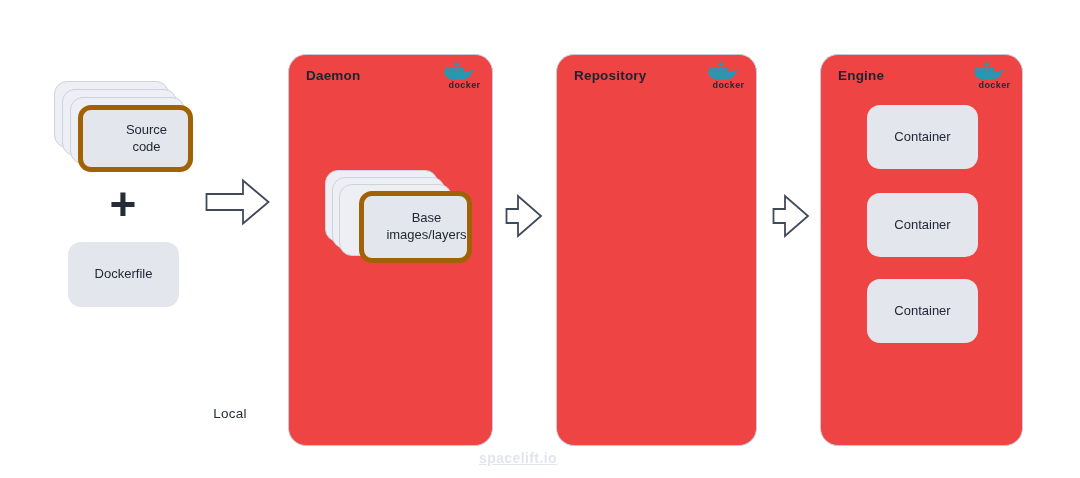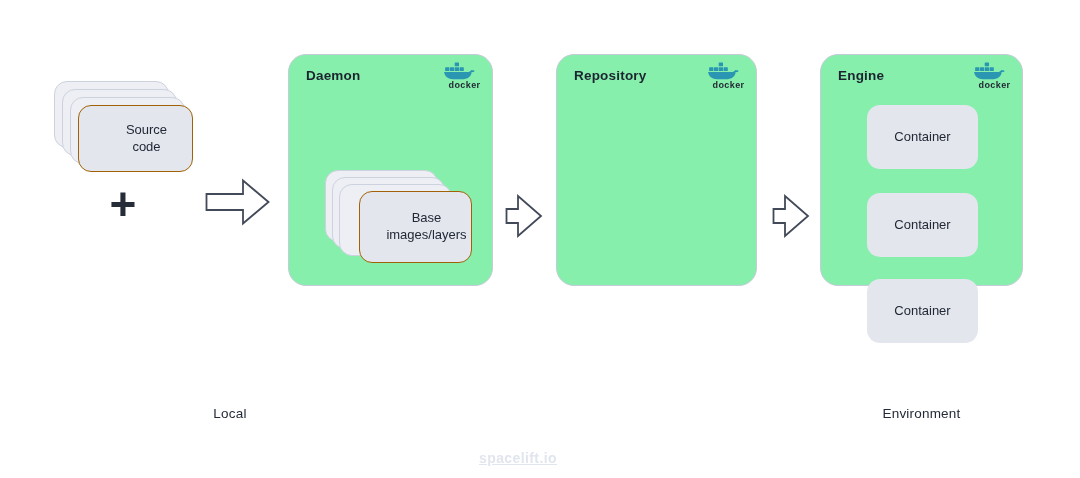--- a/index.html
+++ b/index.html
@@ -2,42 +2,42 @@
 <html><head>
 <meta charset="utf-8">
 <style>
   html,body{margin:0;padding:0;background:#ffffff;}
   .stage{
     position:relative;width:1080px;height:478px;background:#ffffff;
     font-family:"Liberation Sans",sans-serif;overflow:hidden;color:#212936;
   }
   
   .panel{
-    position:absolute;top:54px;height:232px;background:#86efac;
+    position:absolute;top:54px;height:392px;background:#ef4444;
     border:1px solid #c5cbd9;border-radius:18px;box-sizing:border-box;
   }
   .panel-title{
     position:absolute;left:17px;top:13px;font-size:13.5px;font-weight:bold;
     color:#1c2430;letter-spacing:.2px;
   }
   
   .logo{
     position:absolute;right:10px;top:7px;width:46px;
     display:flex;flex-direction:column;align-items:center;
   }
   .logo .wordmark{
     font-size:9px;font-weight:bold;color:#222a35;letter-spacing:.4px;margin-top:-1px;margin-left:11px;
   }
   
   .card{
     position:absolute;background:#e3e6ed;border-radius:13px;
     display:flex;align-items:center;justify-content:center;text-align:center;
     font-size:13px;line-height:1.3;color:#222936;padding:0 10px;box-sizing:border-box;
   }
-  .card.stack-front{border:1px solid #a16207;padding-left:32px;}
+  .card.stack-front{border:5px solid #a16207;padding-left:32px;}
   .ghost{
     position:absolute;background:#edeff4;border:1px solid #ccd2de;border-radius:13px;
     box-sizing:border-box;
   }
   
   .plus{
     position:absolute;left:101px;top:182px;width:44px;height:44px;
     font-size:46px;font-weight:bold;color:#262c38;text-align:center;line-height:44px;
   }
   
@@ -61,20 +61,23 @@
     <div class="ghost" style="left:54px;top:81px;width:115px;height:67px;"></div>
     <div class="ghost" style="left:62px;top:89px;width:115px;height:67px;"></div>
     <div class="ghost" style="left:70px;top:97px;width:115px;height:67px;"></div>
     <div class="card stack-front" style="left:78px;top:105px;width:115px;height:67px;">
       <span>Source code</span>
     </div>
   </div>
 
   <div class="plus">+</div>
 
+  <div class="card" style="left:68px;top:242px;width:111px;height:65px;">
+    <span>Dockerfile</span>
+  </div>
 
   <svg class="arrow" style="left:205px;top:178px;" width="66" height="48" viewBox="0 0 66 48">
     <polygon points="1.5,16 38,16 38,2.5 63.5,24 38,45.5 38,32 1.5,32" fill="#ffffff" stroke="#424959" stroke-width="1.8" stroke-linejoin="miter"></polygon>
   </svg>
 
   <div class="panel" style="left:288px;width:205px;">
     <div class="panel-title">Daemon</div>
 
     <div class="logo">
       <svg width="32" height="19" viewBox="0 0 60 34">
@@ -151,17 +154,16 @@
     </div>
     <div class="card" style="left:46px;top:138px;width:111px;height:64px;">
       <span>Container</span>
     </div>
     <div class="card" style="left:46px;top:224px;width:111px;height:64px;">
       <span>Container</span>
     </div>
   </div>
 
   <div class="section-label" style="left:190px;width:80px;">Local</div>
-  <div class="section-label" style="left:820px;width:203px;">Environment</div>
 
   <div class="watermark">spacelift.io</div>
 
 </div>
 
 </body></html>

